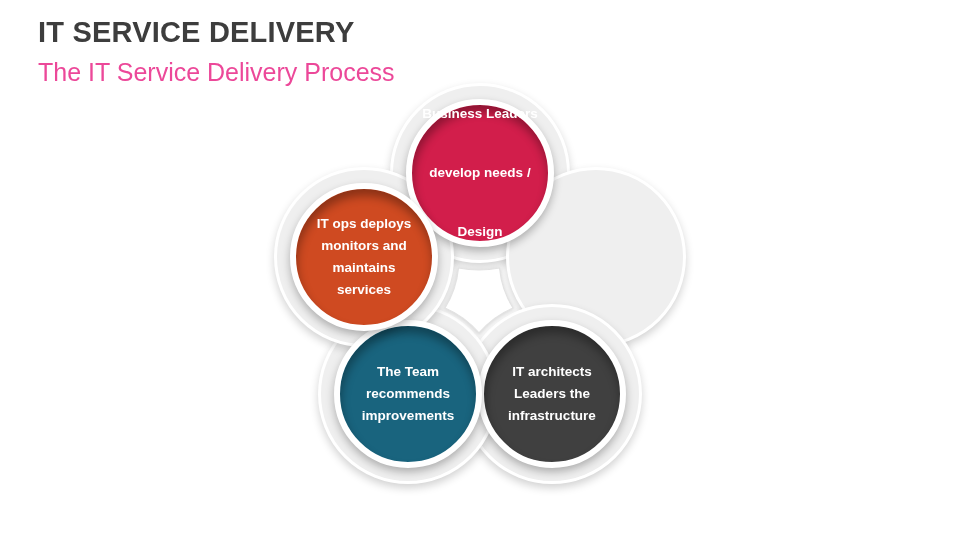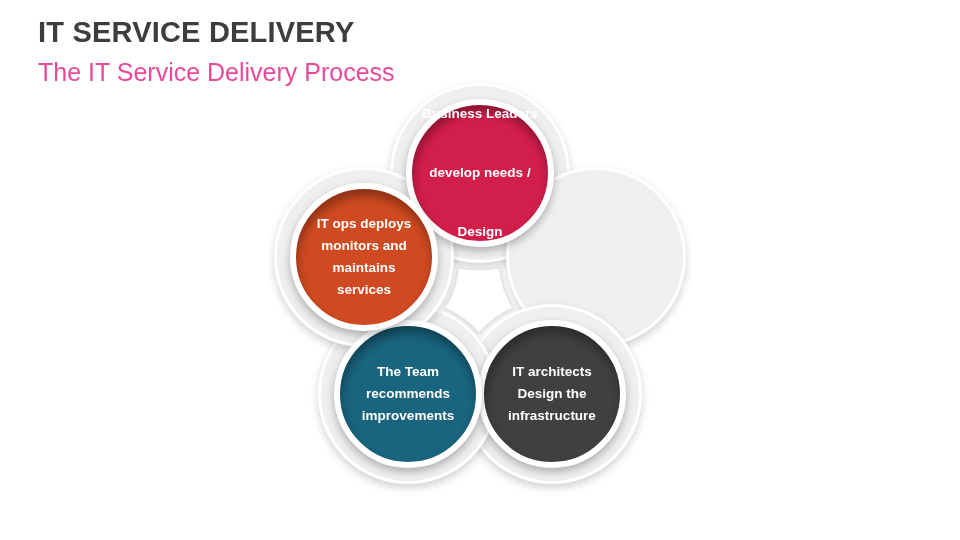--- a/index.html
+++ b/index.html
@@ -112,21 +112,21 @@
 
     <div class="node n0" style="background-color: rgb(210, 30, 75); color: rgb(255, 255, 255); gap: 37px;">
       <span class="line">Business Leaders</span>
       <span class="line">develop needs /</span>
       <span class="line">Design</span>
     </div>
 
 
     <div class="node n2" style="background-color: #404040; color: rgb(255, 255, 255);">
       <span class="line">IT architects</span>
-      <span class="line">Design the</span>
+      <span class="line">Leaders the</span>
       <span class="line">infrastructure</span>
     </div>
 
     <div class="node n3" style="background-color: rgb(25, 100, 126); color: rgb(255, 255, 255);">
       <span class="line">The Team</span>
       <span class="line">recommends</span>
       <span class="line">improvements</span>
     </div>
 
     <div class="node n4" style="background-color: rgb(207, 74, 33); color: rgb(255, 255, 255);">

